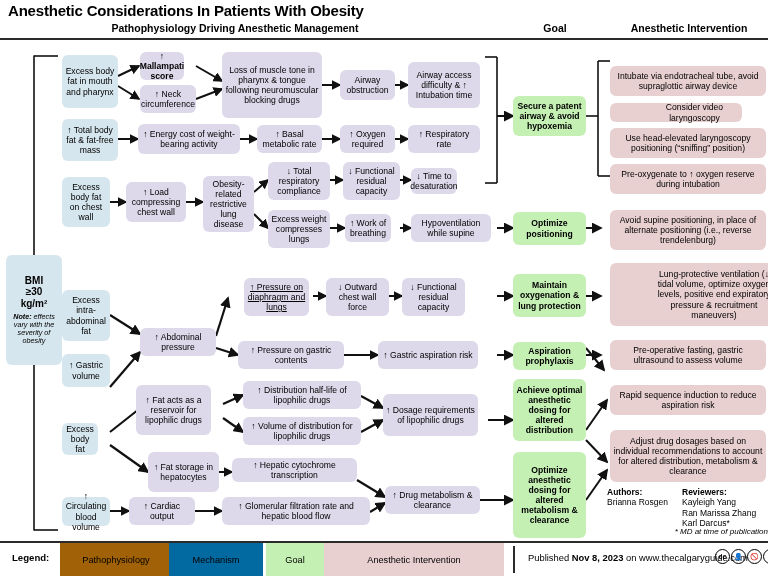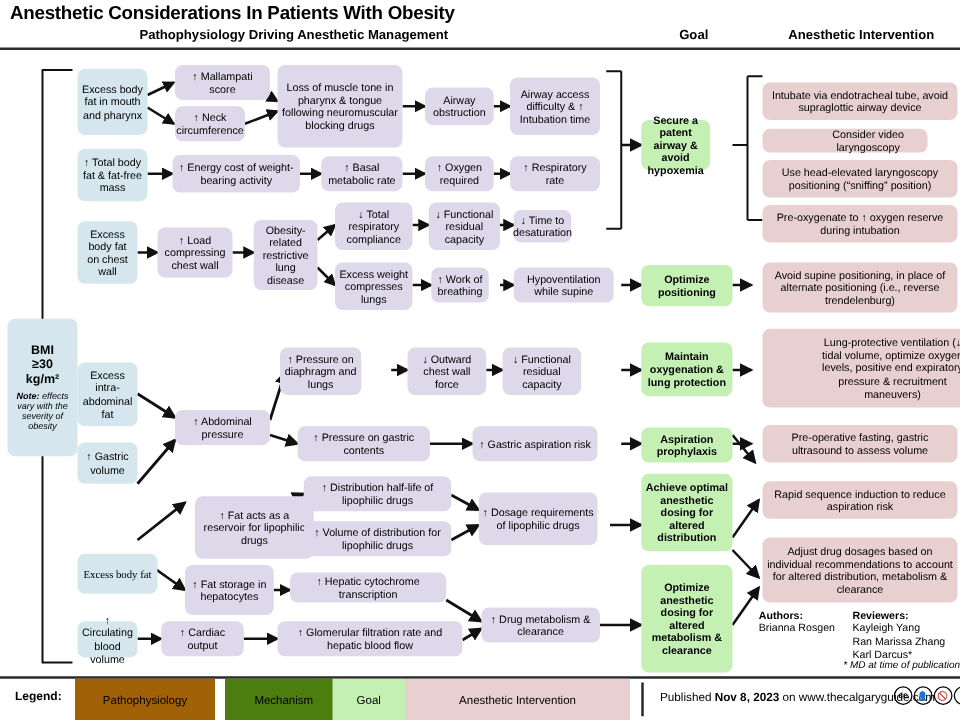--- a/index.html
+++ b/index.html
@@ -46,21 +46,21 @@
   .cred-auth{left:607px;top:487px;width:80px;}
   .cred-rev{left:682px;top:487px;width:90px;}
   .cred-note{left:600px;top:527px;width:168px;text-align:right;font-style:italic;font-size:8px;}
 
   
   .legend{position:absolute;left:0;top:543px;width:768px;height:33px;}
   .legend-label{position:absolute;left:12px;top:9px;font-size:9.6px;font-weight:bold;}
   .lg{position:absolute;top:0;height:33px;display:flex;align-items:center;justify-content:center;
       font-size:9.2px;}
   .lg-patho{left:60px;width:112px;background:#a16207;}
-  .lg-mech{left:180px;width:94px;background:#4d7c0f;}
+  .lg-mech{left:169px;width:94px;background:#0369a1;}
   .lg-goal{left:266px;width:58px;background:#c5f0b4;}
   .lg-interv{left:324px;width:180px;background:#e8cfd0;}
   .legend-div{position:absolute;left:513px;top:3px;width:2px;height:27px;background:#2b2b2b;}
   .legend-pub{position:absolute;left:528px;top:9px;font-size:9.4px;}
   .cc{position:absolute;left:715px;top:6px;display:flex;gap:1px;}
   .cc span{
     width:13px;height:13px;border-radius:50%;border:1.2px solid #000;
     font-size:7px;display:flex;align-items:center;justify-content:center;font-weight:bold;
   }
 </style>
@@ -189,61 +189,61 @@
       <span>Note:</span>
       <i>effects vary with the severity of obesity</i>
     </span>
   </div>
 
   <div class="box patho" style="left:62px;top:55px;width:56px;height:53px;">Excess body fat in mouth and pharynx</div>
   <div class="box patho" style="left:62px;top:119px;width:56px;height:42px;">↑ Total body fat &amp; fat-free mass</div>
   <div class="box patho" style="left:62px;top:177px;width:48px;height:50px;">Excess body fat on chest wall</div>
   <div class="box patho" style="left:62px;top:290px;width:48px;height:51px;">Excess intra-abdominal fat</div>
   <div class="box patho" style="left:62px;top:354px;width:48px;height:33px;">↑ Gastric volume</div>
-  <div class="box patho" style="left:62px;top:443px;width:64px;height:32px;font-family:Liberation Serif, serif;">Excess body fat</div>
+  <div class="box patho" style="left:62px;top:423px;width:36px;height:32px;">Excess body fat</div>
   <div class="box patho" style="left:62px;top:497px;width:48px;height:29px;">↑ Circulating blood volume</div>
 
-  <div class="box mech" style="left:140px;top:52px;width:76px;height:28px;">↑ Mallampati score</div>
+  <div class="box mech" style="left:140px;top:52px;width:44px;height:28px;font-weight:bold;">↑ Mallampati score</div>
   <div class="box mech" style="left:140px;top:85px;width:56px;height:28px;">↑ Neck circumference</div>
   <div class="box mech" style="left:222px;top:52px;width:100px;height:66px;">Loss of muscle tone in pharynx &amp; tongue following neuromuscular blocking drugs</div>
   <div class="box mech" style="left:340px;top:70px;width:55px;height:30px;">Airway obstruction</div>
   <div class="box mech" style="left:408px;top:62px;width:72px;height:46px;">Airway access difficulty &amp; ↑ Intubation time</div>
 
   <div class="box mech" style="left:138px;top:124px;width:102px;height:30px;">↑ Energy cost of weight-bearing activity</div>
   <div class="box mech" style="left:257px;top:125px;width:65px;height:28px;">↑ Basal metabolic rate</div>
   <div class="box mech" style="left:340px;top:125px;width:55px;height:28px;">↑ Oxygen required</div>
   <div class="box mech" style="left:408px;top:125px;width:72px;height:28px;">↑ Respiratory rate</div>
 
   <div class="box mech" style="left:126px;top:182px;width:60px;height:40px;">↑ Load compressing chest wall</div>
   <div class="box mech" style="left:203px;top:176px;width:51px;height:56px;">Obesity-related restrictive lung disease</div>
   <div class="box mech" style="left:268px;top:162px;width:62px;height:38px;">↓ Total respiratory compliance</div>
   <div class="box mech" style="left:343px;top:162px;width:57px;height:38px;">↓ Functional residual capacity</div>
   <div class="box mech" style="left:411px;top:168px;width:46px;height:26px;">↓ Time to desaturation</div>
   <div class="box mech" style="left:268px;top:210px;width:62px;height:38px;">Excess weight compresses lungs</div>
   <div class="box mech" style="left:345px;top:214px;width:46px;height:28px;">↑ Work of breathing</div>
   <div class="box mech" style="left:411px;top:214px;width:80px;height:28px;">Hypoventilation while supine</div>
 
   <div class="box mech" style="left:140px;top:328px;width:76px;height:28px;">↑ Abdominal pressure</div>
-  <div class="box mech" style="left:224px;top:278px;width:65px;height:38px;">↑ Pressure on diaphragm and lungs</div>
+  <div class="box mech" style="left:244px;top:278px;width:65px;height:38px;text-decoration:underline;">↑ Pressure on diaphragm and lungs</div>
   <div class="box mech" style="left:326px;top:278px;width:63px;height:38px;">↓ Outward chest wall force</div>
   <div class="box mech" style="left:402px;top:278px;width:63px;height:38px;">↓ Functional residual capacity</div>
   <div class="box mech" style="left:238px;top:341px;width:106px;height:28px;">↑ Pressure on gastric contents</div>
   <div class="box mech" style="left:378px;top:341px;width:100px;height:28px;">↑ Gastric aspiration risk</div>
 
-  <div class="box mech" style="left:156px;top:385px;width:95px;height:50px;margin-top:12px;">↑ Fat acts as a reservoir for lipophilic drugs</div>
+  <div class="box mech" style="left:136px;top:385px;width:75px;height:50px;">↑ Fat acts as a reservoir for lipophilic drugs</div>
   <div class="box mech" style="left:243px;top:381px;width:118px;height:28px;">↑ Distribution half-life of lipophilic drugs</div>
   <div class="box mech" style="left:243px;top:417px;width:118px;height:28px;">↑ Volume of distribution for lipophilic drugs</div>
   <div class="box mech" style="left:383px;top:394px;width:95px;height:42px;">↑ Dosage requirements of lipophilic drugs</div>
   <div class="box mech" style="left:148px;top:452px;width:71px;height:40px;">↑ Fat storage in hepatocytes</div>
   <div class="box mech" style="left:232px;top:458px;width:125px;height:24px;">↑ Hepatic cytochrome transcription</div>
   <div class="box mech" style="left:129px;top:497px;width:66px;height:28px;">↑ Cardiac output</div>
   <div class="box mech" style="left:222px;top:497px;width:148px;height:28px;">↑ Glomerular filtration rate and hepatic blood flow</div>
   <div class="box mech" style="left:385px;top:486px;width:95px;height:28px;">↑ Drug metabolism &amp; clearance</div>
 
-  <div class="box goal" style="left:513px;top:96px;width:55px;height:40px;">Secure a patent airway &amp; avoid hypoxemia</div>
+  <div class="box goal" style="left:513px;top:96px;width:73px;height:40px;">Secure a patent airway &amp; avoid hypoxemia</div>
   <div class="box goal" style="left:513px;top:212px;width:73px;height:33px;">Optimize positioning</div>
   <div class="box goal" style="left:513px;top:274px;width:73px;height:43px;">Maintain oxygenation &amp; lung protection</div>
   <div class="box goal" style="left:513px;top:342px;width:73px;height:28px;">Aspiration prophylaxis</div>
   <div class="box goal" style="left:513px;top:379px;width:73px;height:62px;">Achieve optimal anesthetic dosing for altered distribution</div>
   <div class="box goal" style="left:513px;top:452px;width:73px;height:86px;">Optimize anesthetic dosing for altered metabolism &amp; clearance</div>
 
   <div class="box interv" style="left:610px;top:66px;width:156px;height:30px;">Intubate via endotracheal tube, avoid supraglottic airway device</div>
   <div class="box interv" style="left:610px;top:103px;width:132px;height:19px;padding-left:40px;">Consider video laryngoscopy</div>
   <div class="box interv" style="left:610px;top:128px;width:156px;height:30px;">Use head-elevated laryngoscopy positioning (“sniffing” position)</div>
   <div class="box interv" style="left:610px;top:164px;width:156px;height:30px;">Pre-oxygenate to ↑ oxygen reserve during intubation</div>

